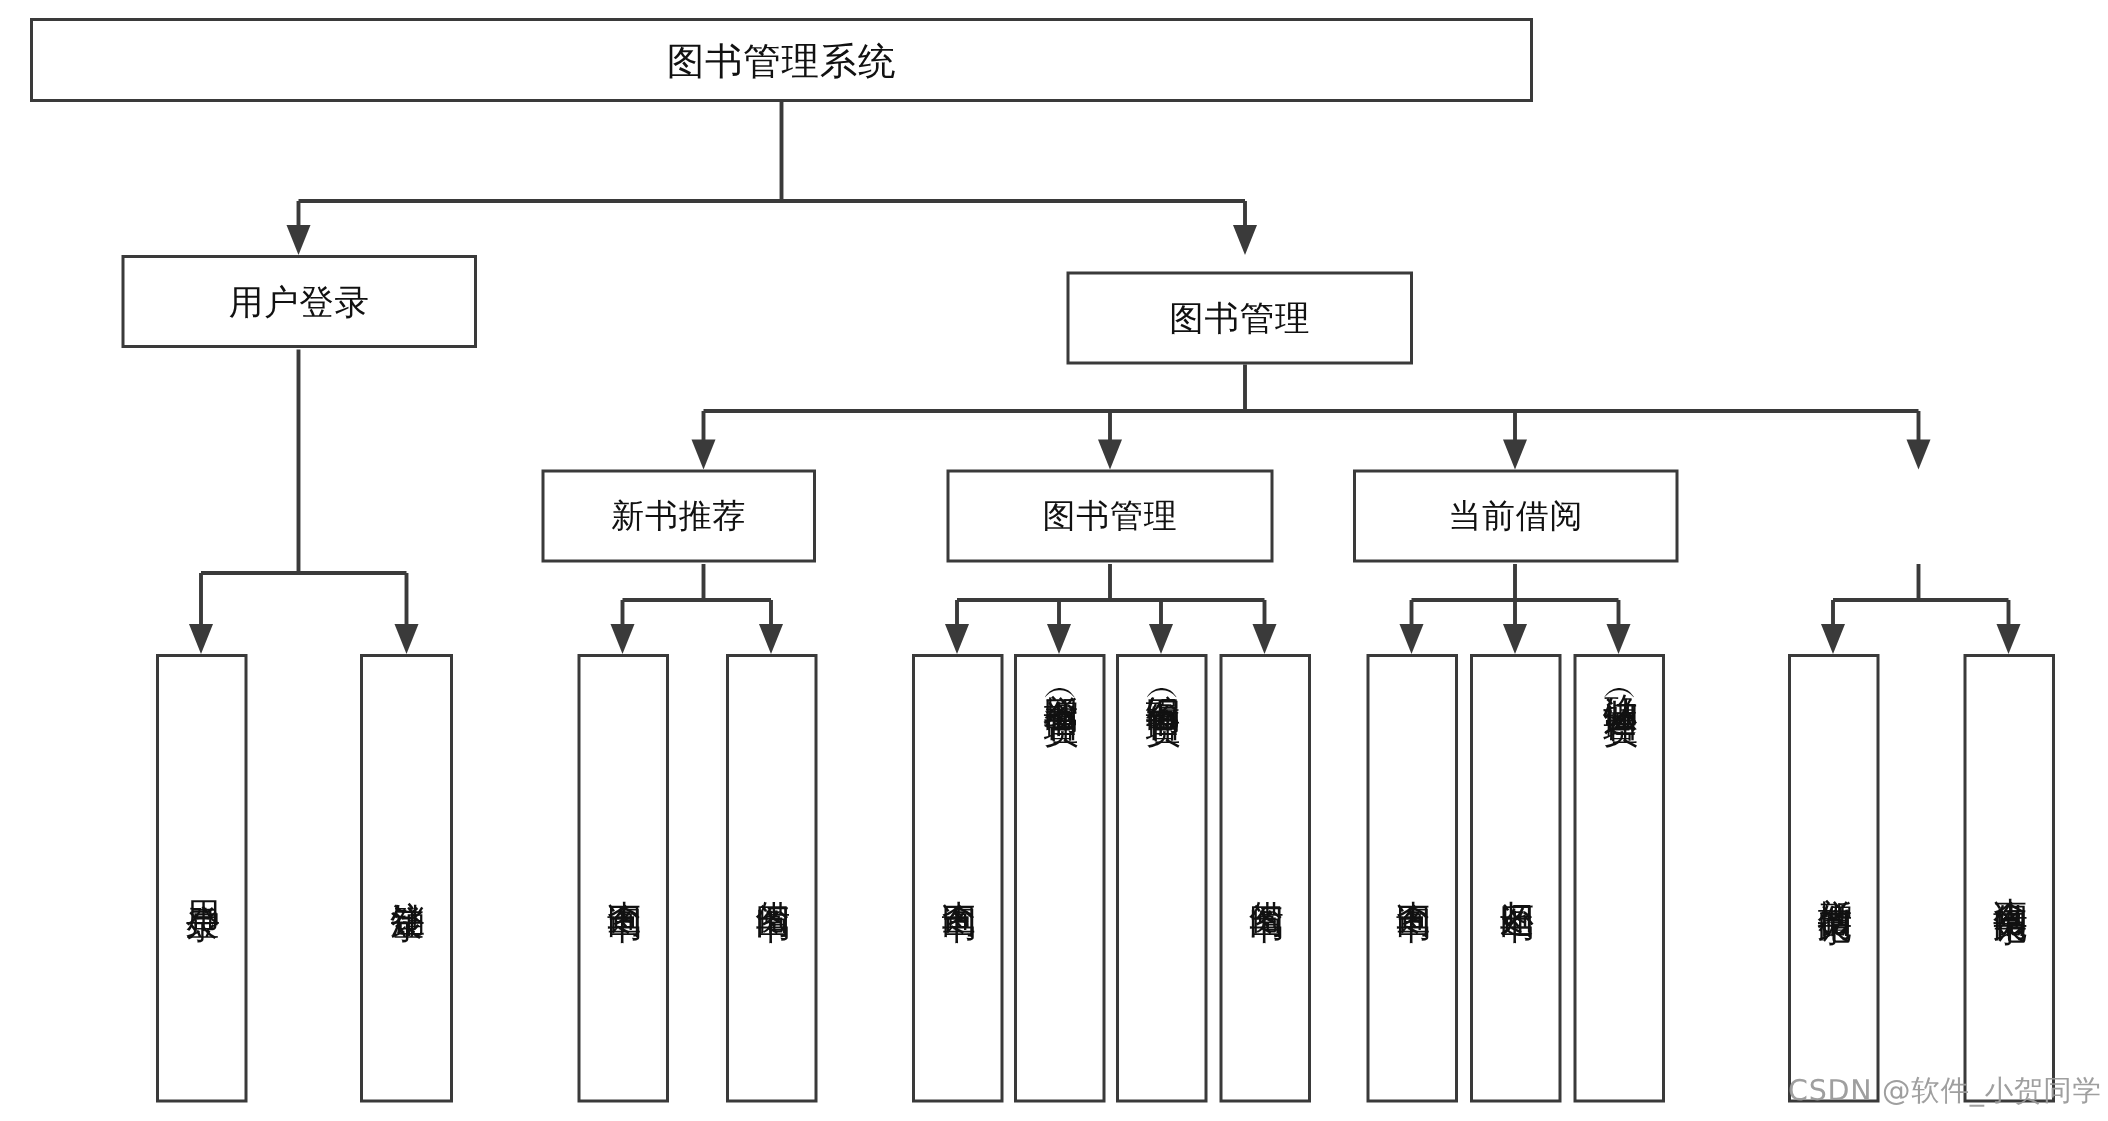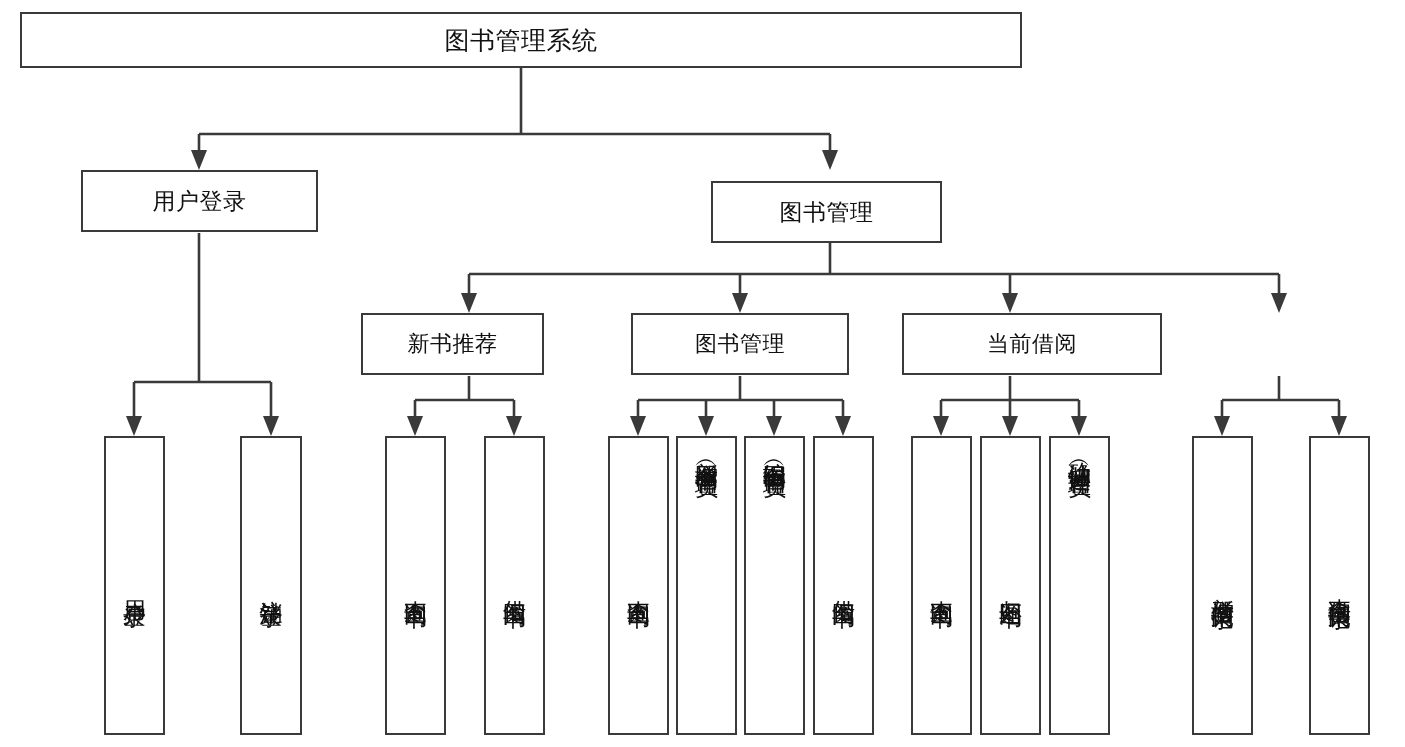--- a/index.html
+++ b/index.html
@@ -162,21 +162,21 @@
   <div class="node h2" style="left:711px; top:181px; width:231px; height:62px;">
     <span class="label">图书管理</span>
   </div>
 
   <div class="node h3" style="left:361px;  top:313px; width:183px; height:62px;">
     <span class="label">新书推荐</span>
   </div>
   <div class="node h3" style="left:631px;  top:313px; width:218px; height:62px;">
     <span class="label">图书管理</span>
   </div>
-  <div class="node h3" style="left:902px;  top:313px; width:260px; height:62px;">
+  <div class="node h3" style="left:902px;  top:313px; width:217px; height:62px;">
     <span class="label">当前借阅</span>
   </div>
 
   <div class="node leaf mid" style="left:104px; top:436px; width:61px; height:299px;">
     <span class="label">用户登录</span>
   </div>
   <div class="node leaf mid" style="left:240px; top:436px; width:62px; height:299px;">
     <span class="label">注销登录</span>
   </div>
 
@@ -210,14 +210,15 @@
     <span class="label">确认归还（管理员）</span>
   </div>
 
   <div class="node leaf mid" style="left:1192px; top:436px; width:61px; height:299px;">
     <span class="label">新增借阅记录</span>
   </div>
   <div class="node leaf mid" style="left:1309px; top:436px; width:61px; height:299px;">
     <span class="label">查询借阅记录</span>
   </div>
 
+  <div id="watermark" style="left:1192px; top:714px;">CSDN @软件_小贺同学</div>
 
 </div>
 
 </body></html>

